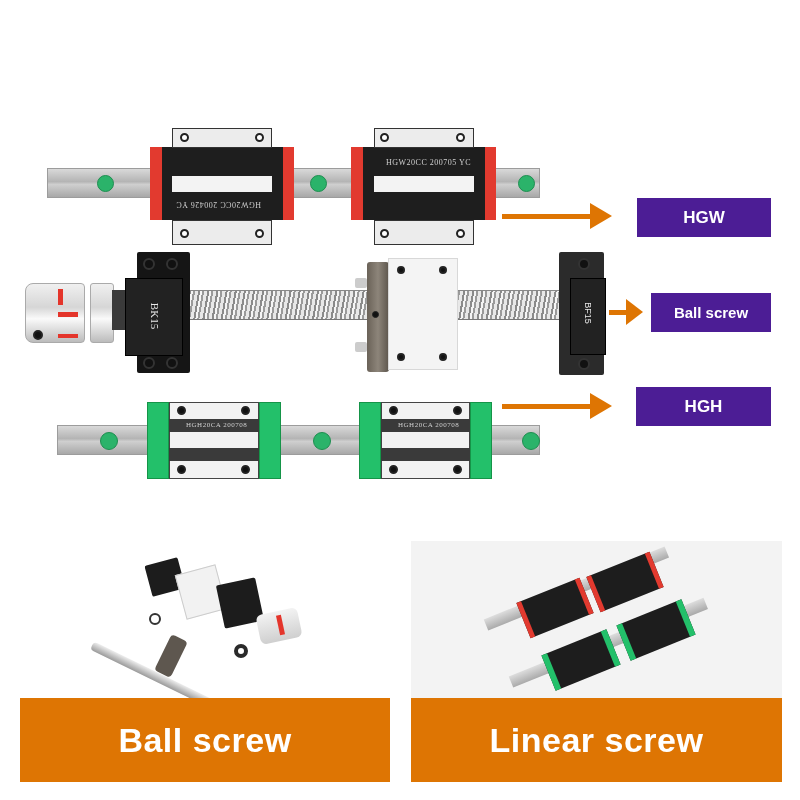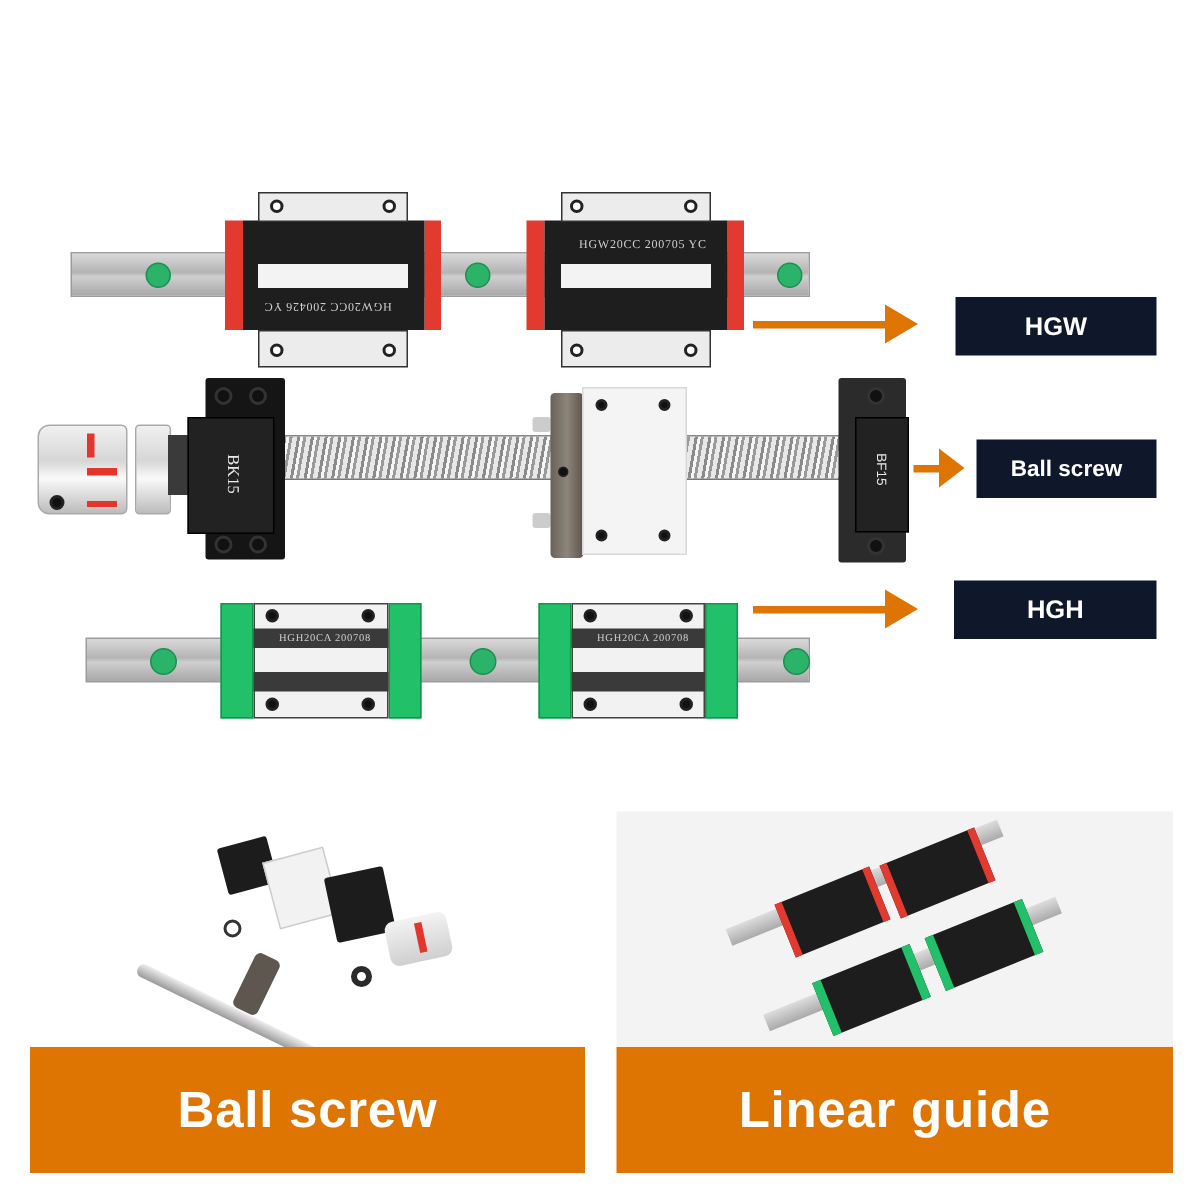--- a/index.html
+++ b/index.html
@@ -25,21 +25,21 @@
   .blk{position:absolute;background:#151515;border-radius:2px;}
   .blk-face{position:absolute;background:#222;border:1px solid #000;box-sizing:border-box;}
   .blk-label{position:absolute;color:#e8e8e8;font-family:"Liberation Serif",serif;font-size:11px;transform:rotate(90deg);white-space:nowrap;}
   .coupling{position:absolute;background:linear-gradient(#f0f0f0,#d6d6d6 40%,#fafafa 60%,#bcbcbc);border-radius:8px 4px 4px 8px;border:1px solid #aaa;box-sizing:border-box;}
   .spider{position:absolute;background:#e4352b;}
   .nut-flange{position:absolute;background:linear-gradient(90deg,#6a6258,#8d857a,#5c554c);border-radius:3px;}
   .nut-house{position:absolute;background:#f4f4f4;border:1px solid #d8d8d8;box-sizing:border-box;}
   
   .arrow-line{position:absolute;height:5px;background:#de7503;}
   .arrow-head{position:absolute;width:0;height:0;}
-  .tag{position:absolute;background:#0f172a;color:#fff;font-weight:bold;display:flex;align-items:center;justify-content:center;font-family:"Liberation Sans",sans-serif;}
+  .tag{position:absolute;background:#4c1d95;color:#fff;font-weight:bold;display:flex;align-items:center;justify-content:center;font-family:"Liberation Sans",sans-serif;}
   .banner{position:absolute;background:#de7503;color:#fff;font-weight:bold;display:flex;align-items:center;justify-content:center;font-size:34px;letter-spacing:.5px;}
   .photo{position:absolute;background:#fafafa;}
 </style>
 </head>
 <body>
 
 <div>
   <div class="rail" style="left:47px;top:168px;width:433px;height:30px;"></div>
   <div class="dot" style="left:97px;top:175px;width:17px;height:17px;"></div>
   <div class="dot" style="left:310px;top:175px;width:17px;height:17px;"></div>
@@ -183,14 +183,14 @@
   <div class="photo" style="left:411px;top:541px;width:371px;height:157px;background:#f3f3f3;">
 
     <div class="abs" style="left:75px;top:78px;width:195px;height:12px;background:linear-gradient(#ddd,#aaa);transform:rotate(-22deg);transform-origin:left center;"></div>
     <div class="abs" style="left:110px;top:48px;width:58px;height:38px;background:#1d1d1d;border-left:5px solid #e23a2f;border-right:5px solid #e23a2f;transform:rotate(-22deg);"></div>
     <div class="abs" style="left:180px;top:22px;width:58px;height:38px;background:#1d1d1d;border-left:5px solid #e23a2f;border-right:5px solid #e23a2f;transform:rotate(-22deg);"></div>
 
     <div class="abs" style="left:100px;top:135px;width:210px;height:12px;background:linear-gradient(#ddd,#aaa);transform:rotate(-22deg);transform-origin:left center;"></div>
     <div class="abs" style="left:135px;top:100px;width:58px;height:38px;background:#1d1d1d;border-left:6px solid #23c06a;border-right:6px solid #23c06a;transform:rotate(-22deg);"></div>
     <div class="abs" style="left:210px;top:70px;width:58px;height:38px;background:#1d1d1d;border-left:6px solid #23c06a;border-right:6px solid #23c06a;transform:rotate(-22deg);"></div>
   </div>
-  <div class="banner" style="left:411px;top:698px;width:371px;height:84px;">Linear guide</div>
+  <div class="banner" style="left:411px;top:698px;width:371px;height:84px;">Linear screw</div>
 </div>
 
 </body></html>

